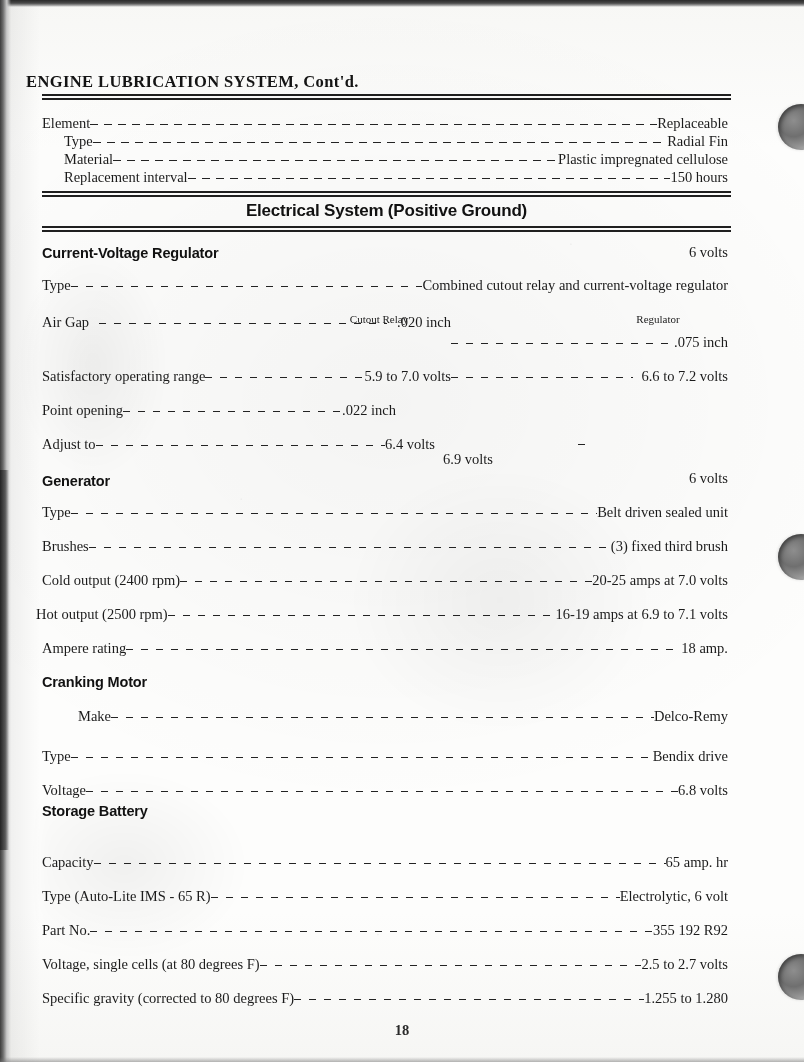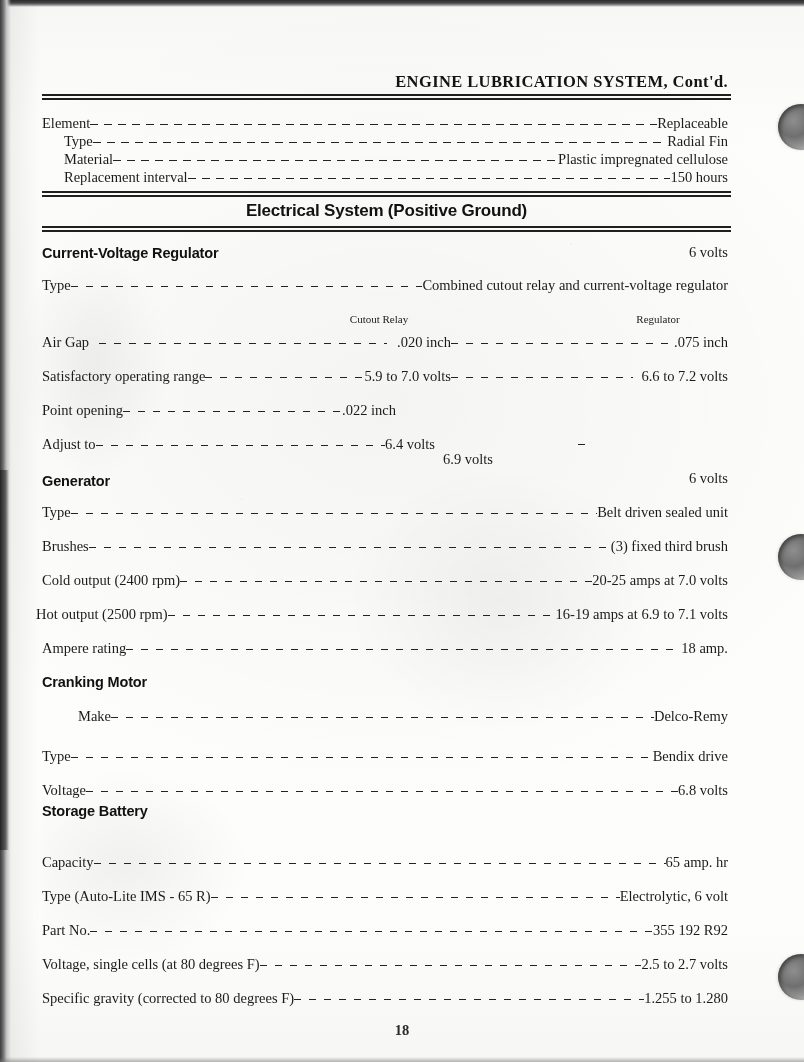--- a/index.html
+++ b/index.html
@@ -81,23 +81,22 @@
   .punch.p3 { top: 954px; }
 
   
   .content {
     position: absolute;
     left: 0; top: 0;
     width: 804px; height: 1062px;
   }
   .band {
     position: absolute;
-    left: 40px;
+    left: 26px;
     width: 688px;
-    text-align: right;
   }
 
   .doc-header {
     font-family: "Liberation Serif", serif;
     font-size: 16.5px;
     font-weight: 700;
     letter-spacing: 0.4px;
     color: #141414;
     white-space: nowrap;
   }
@@ -261,21 +260,21 @@
 
     <div class="row" style="left:42px; right:76px; top:277px;">
       <span class="lab">Type</span>
       <span class="lead"></span>
       <span class="val">Combined cutout relay and current-voltage regulator</span>
     </div>
 
     <div class="colhead" style="left:300px; width:158px; top:313px;">Cutout Relay</div>
     <div class="colhead" style="left:580px; width:156px; top:313px;">Regulator</div>
 
-    <div class="row" style="left:42px; width:409px; top:334px;gap:10px;">
+    <div class="row" style="left:42px; width:409px; top:314px;gap:10px;">
       <span class="lab">Air Gap</span>
       <span class="lead"></span>
       <span class="val">.020 inch</span>
     </div>
     <div class="row" style="left:451px; right:76px; top:334px;">
       <span class="lead"></span>
       <span class="val" style="padding-left:6px;">.075 inch</span>
     </div>
 
     <div class="row" style="left:42px; width:409px; top:368px;">

